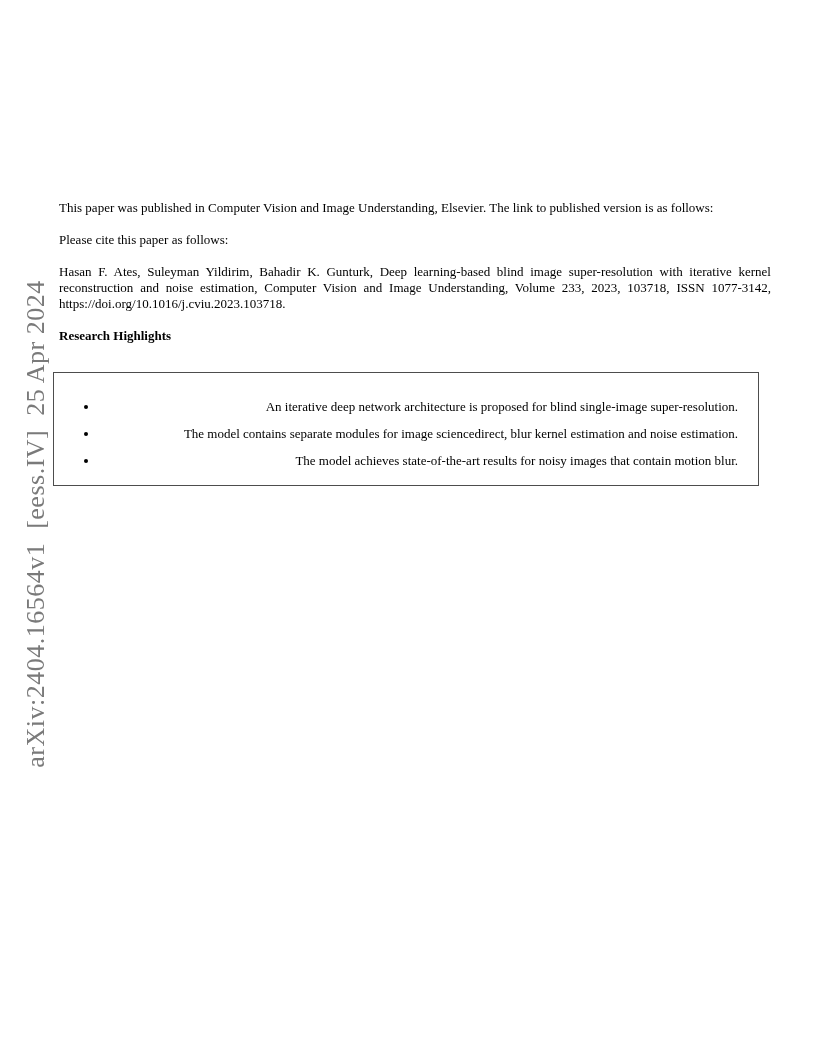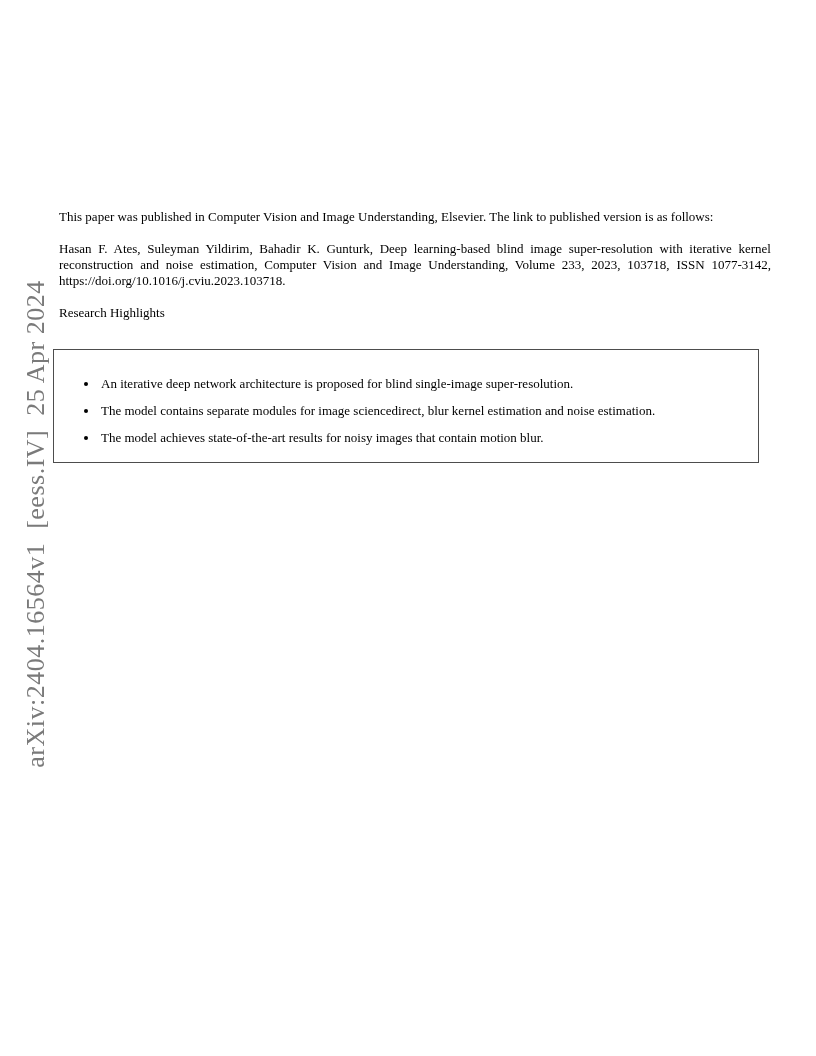--- a/index.html
+++ b/index.html
@@ -27,65 +27,66 @@
     letter-spacing: 0.5px;
     color: #7a7a7a;
   }
   .content {
     position: absolute;
     left: 59px;
     top: 200px;
     width: 712px;
     font-size: 13px;
     line-height: 16px;
-    margin-top: 9px;
   }
   .content p {
     margin: 0 0 16px 0;
   }
   .justify {
     text-align: justify;
   }
   .rh-title {
-    font-weight: normal;
+    font-weight: bold;
     margin-top: 6px !important;
     margin-bottom: 0 !important;
   }
   .hl-box {
     box-sizing: border-box;
     margin-left: -6px;
     margin-top: 28px;
     width: 706px;
     border: 1.5px solid #4d4d4d;
     padding: 26px 20px 16px 0;
   }
   .hl-box ul {
     margin: 0;
     padding: 0 0 0 45px;
     list-style: disc;
+    text-align: right;
   }
   .hl-box li {
     margin: 0 0 11px 0;
     padding-left: 2px;
     line-height: 16px;
   }
   .hl-box li:last-child {
     margin-bottom: 0;
   }
 </style>
 </head>
 <body>
 
 <div class="watermark">arXiv:2404.16564v1  [eess.IV]  25 Apr 2024</div>
 
 <div class="content">
 
   <p>This paper was published in Computer Vision and Image Understanding, Elsevier. The link to published version is as follows:</p>
 
 
+  <p>Please cite this paper as follows:</p>
 
   <p class="justify">Hasan F. Ates, Suleyman Yildirim, Bahadir K. Gunturk, Deep learning-based blind image super-resolution with iterative kernel reconstruction and noise estimation, Computer Vision and Image Understanding, Volume 233, 2023, 103718, ISSN 1077-3142, https://doi.org/10.1016/j.cviu.2023.103718.</p>
 
 
 
   <p class="rh-title">Research Highlights</p>
 
   <div class="hl-box">
     <ul>
       <li>An iterative deep network architecture is proposed for blind single-image super-resolution.</li>

